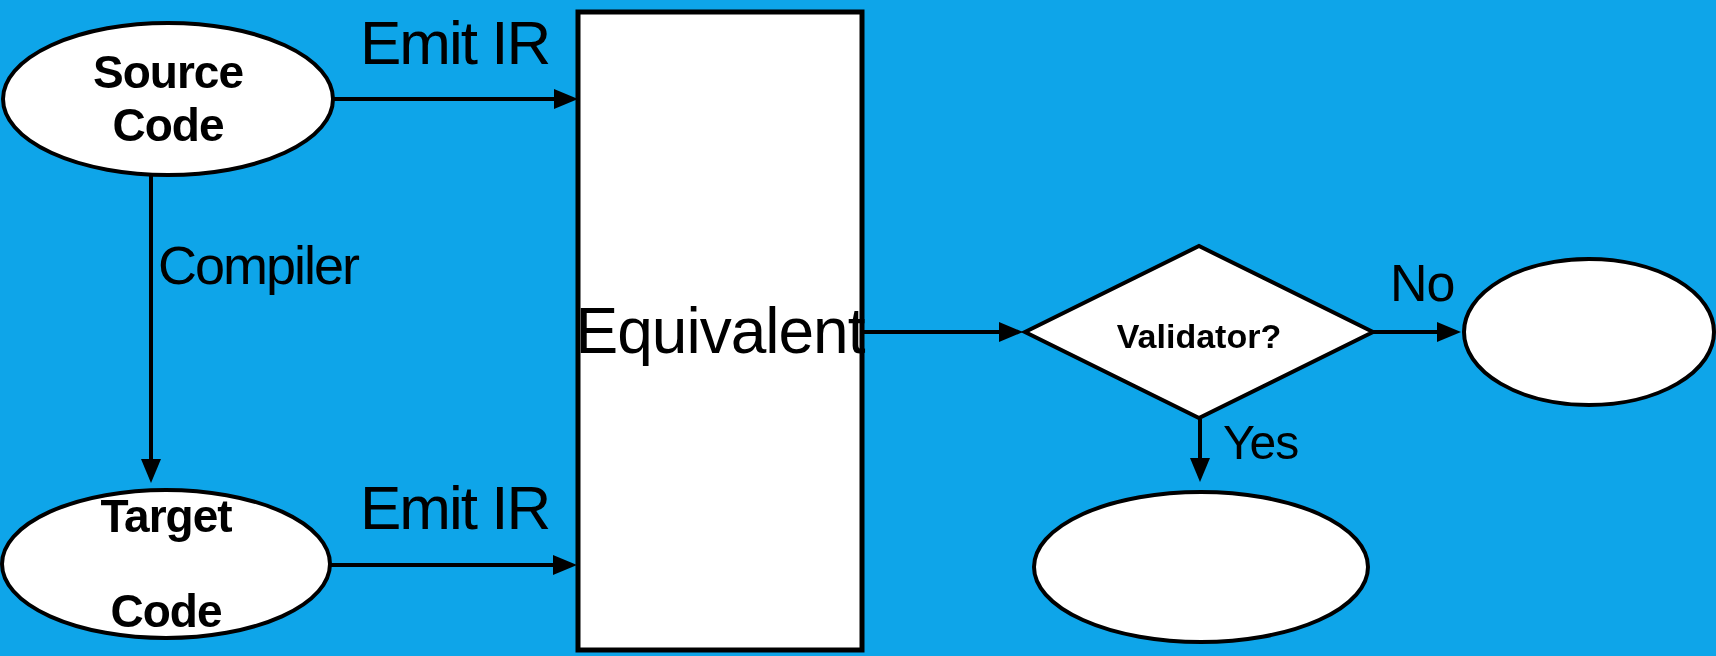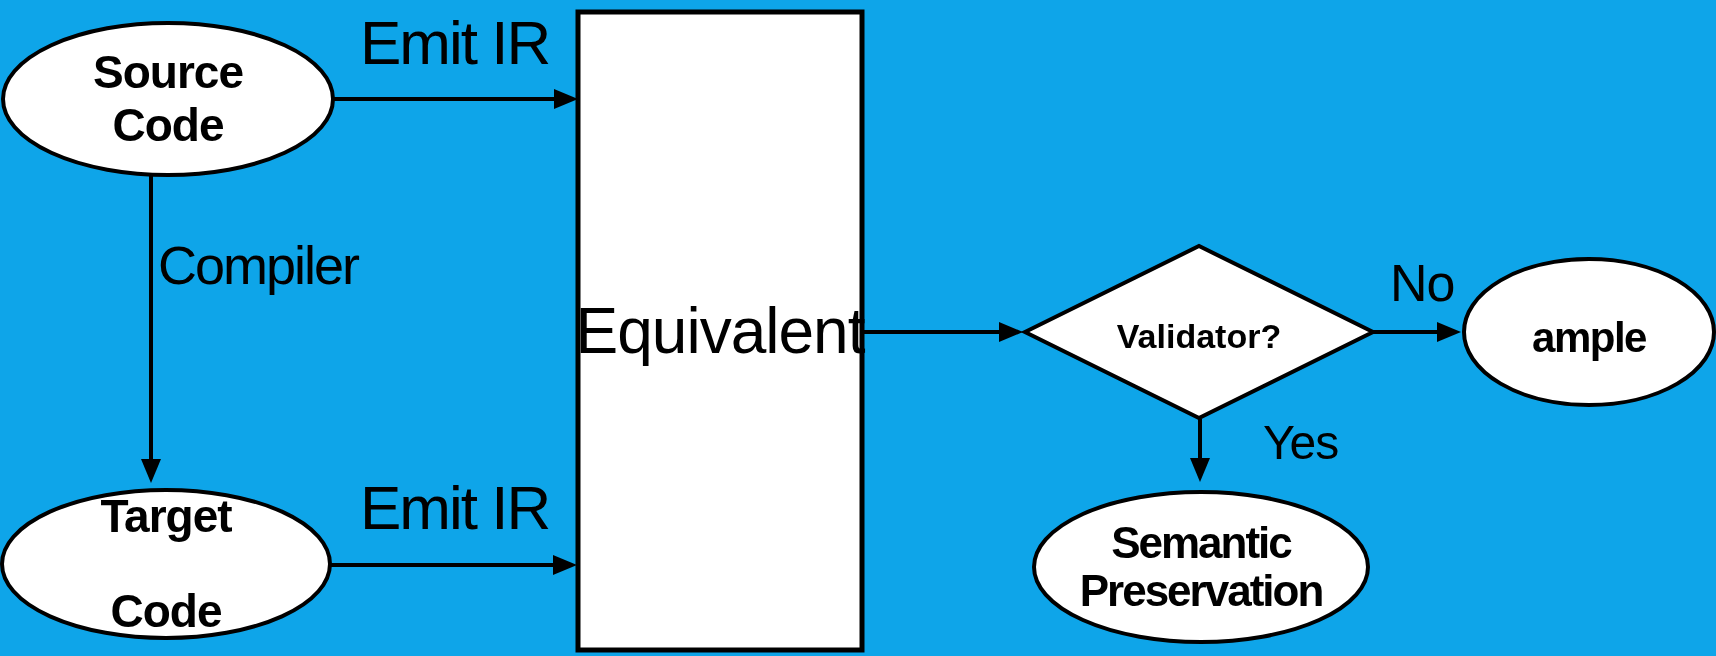--- a/index.html
+++ b/index.html
@@ -74,21 +74,21 @@
     line-height: 1;
   }
   .emit-top    { left: 360px;  top: 12px;  font-size: 62px; letter-spacing: -2px; }
   .emit-bottom { left: 360px;  top: 477px; font-size: 62px; letter-spacing: -2px; }
   .compiler-opt {
     left: 158px; top: 232px;
     font-size: 54px; line-height: 67px; letter-spacing: -2px;
   }
   .compiler-opt span { display: block; }
   .no-label  { left: 1390px; top: 257px; font-size: 52px; letter-spacing: -1px; }
-  .yes-label { left: 1223px; top: 419px; font-size: 48px; letter-spacing: -1px; margin-left: 40px; }
+  .yes-label { left: 1223px; top: 419px; font-size: 48px; letter-spacing: -1px; }
 </style>
 </head>
 <body>
 
 <div class="canvas">
 
   <svg class="shapes" width="1716" height="656" viewBox="0 0 1716 656">
     <defs>
       <marker id="arrowhead" viewBox="0 0 6 5" refX="0" refY="2.5" markerWidth="6" markerHeight="5" orient="auto" markerUnits="strokeWidth">
         <polygon points="0,0 6,2.5 0,5" fill="#000000"></polygon>
@@ -118,27 +118,22 @@
   <div class="label node-label tgt-label">
     <span>Target</span>
     <span>Code</span>
   </div>
 
   <div class="label validator-label">Equivalent</div>
 
   <div class="label equivalent-label">Validator?</div>
 
   <div class="label node-label cex-label">
-    <span>ample</span>
   </div>
 
-  <div class="label node-label sem-label">
-    <span>Semantic</span>
-    <span>Preservation</span>
-  </div>
 
   <div class="label edge-label emit-top">Emit IR</div>
 
   <div class="label edge-label compiler-opt">
     <span>Compiler</span>
   </div>
 
   <div class="label edge-label emit-bottom">Emit IR</div>
 
   <div class="label edge-label no-label">No</div>

